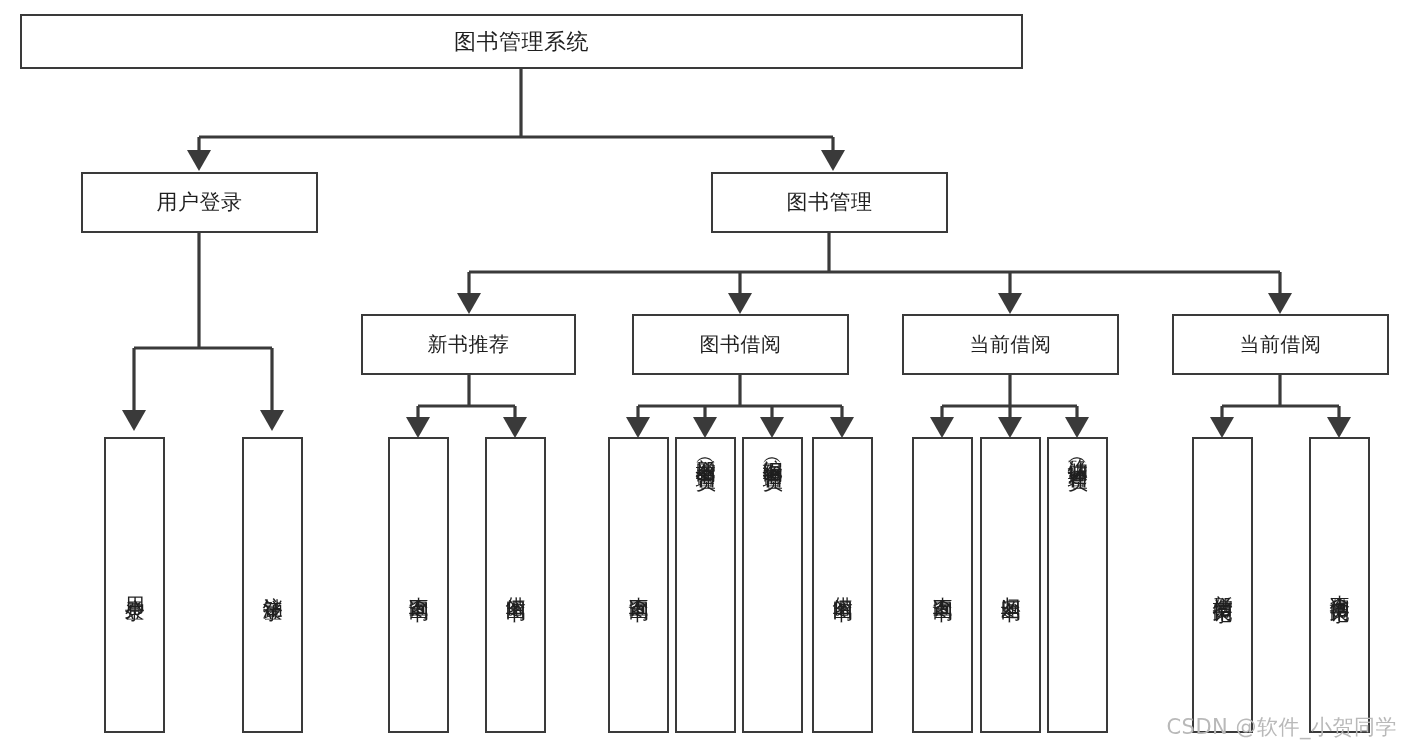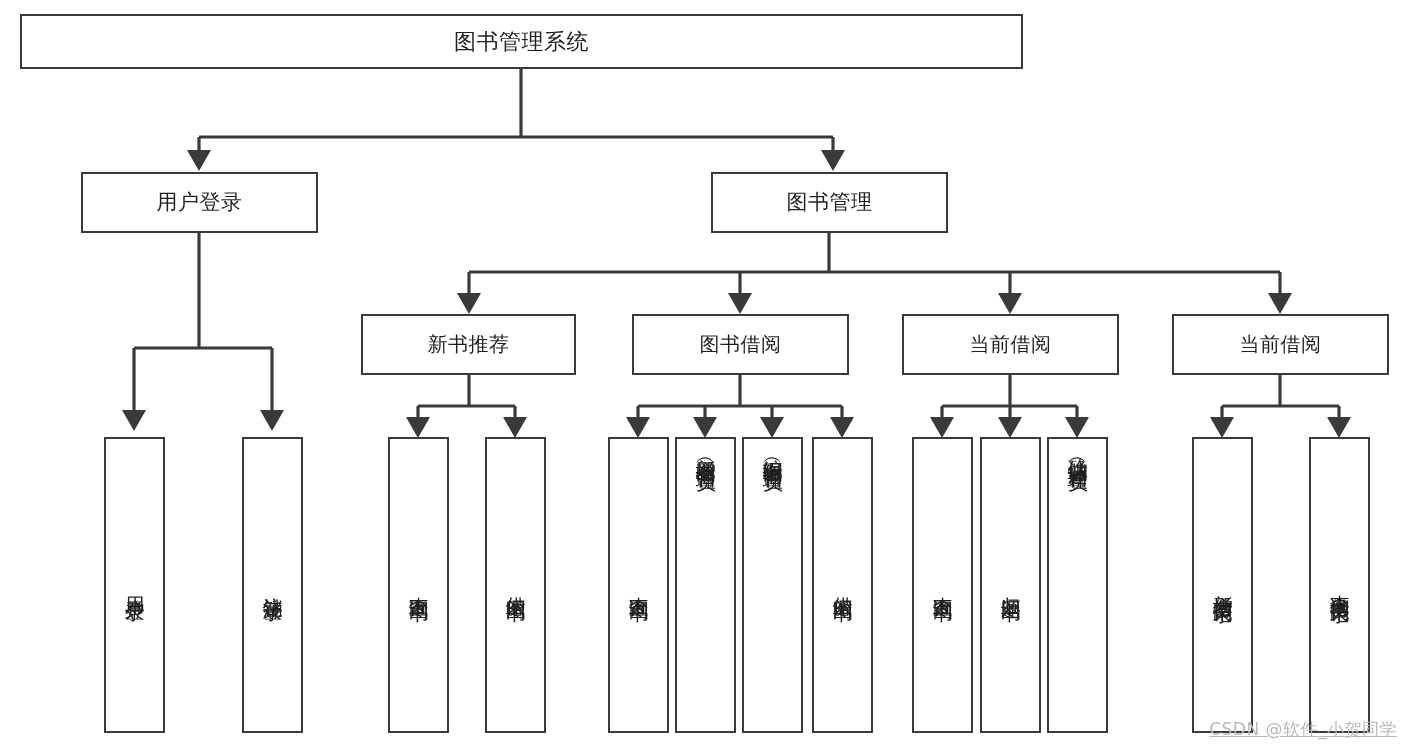--- a/index.html
+++ b/index.html
@@ -67,25 +67,24 @@
     align-items: flex-start;
   }
   .node.leaf.topaligned .node-label {
     margin-top: 4px;
   }
 
   .watermark {
     position: absolute;
     right: 8px;
     bottom: 6px;
-    font-size: 17px;
+    font-size: 21px;
     color: #b9b9b9;
     letter-spacing: 0.5px;
     white-space: nowrap;
-    text-decoration: underline;
   }
 </style>
 </head>
 <body>
 
 <div id="canvas">
 
   <svg class="connectors" viewBox="0 0 1405 747" xmlns="http://www.w3.org/2000/svg">
     <defs>
       <marker id="arrowhead" markerWidth="9" markerHeight="9" refX="3.2" refY="4.2" orient="auto" markerUnits="strokeWidth">

